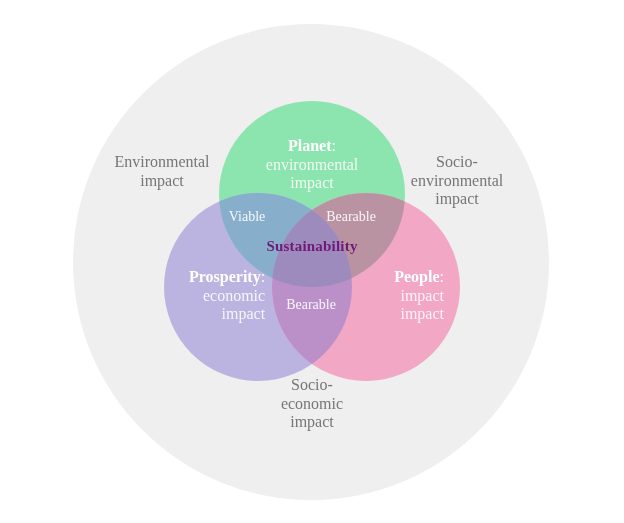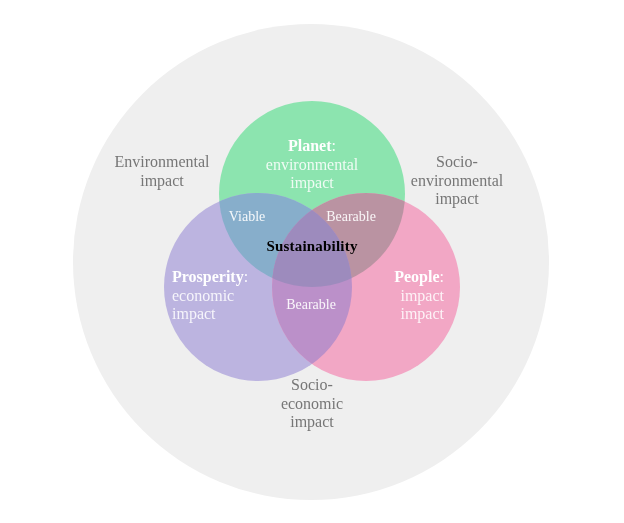--- a/index.html
+++ b/index.html
@@ -30,21 +30,21 @@
   .circle-text { color: #ffffff; }
   .circle-text .title { font-weight: 700; color: #ffffff; }
   .circle-text .colon { font-weight: 400; color: rgba(255,255,255,0.92); }
   .circle-text .soft { font-weight: 400; color: rgba(255,255,255,0.86); }
 
   .intersection-text {
     color: rgba(255,255,255,0.92);
     font-size: 14px;
   }
   .sustainability-text {
-    color: #000000;
+    color: #701a75;
     font-weight: 700;
     font-size: 15px;
     letter-spacing: 0.2px;
   }
 
   .outer-label {
     color: #767676;
     font-size: 16px;
     line-height: 18.5px;
   }
@@ -82,21 +82,21 @@
       <circle clip-path="url(#clip-prosperity)" cx="366" cy="287" r="94" fill="#9D8BBD"></circle>
     </g>
   </svg>
 
   <div class="label circle-text center-x" style="left:312px; top:137px;">
     <div><span class="title">Planet</span><span class="colon">:</span></div>
     <div class="soft">environmental</div>
     <div class="soft">impact</div>
   </div>
 
-  <div class="label circle-text" style="left:172px; top:268px;">
+  <div class="label circle-text" style="left:189px; top:268px;text-align:right;">
     <div><span class="title">Prosperity</span><span class="colon">:</span></div>
     <div class="soft">economic</div>
     <div class="soft">impact</div>
   </div>
 
   <div class="label circle-text align-right" style="right:180px; top:268px;">
     <div><span class="title">People</span><span class="colon">:</span></div>
     <div class="soft">impact</div>
     <div class="soft">impact</div>
   </div>

